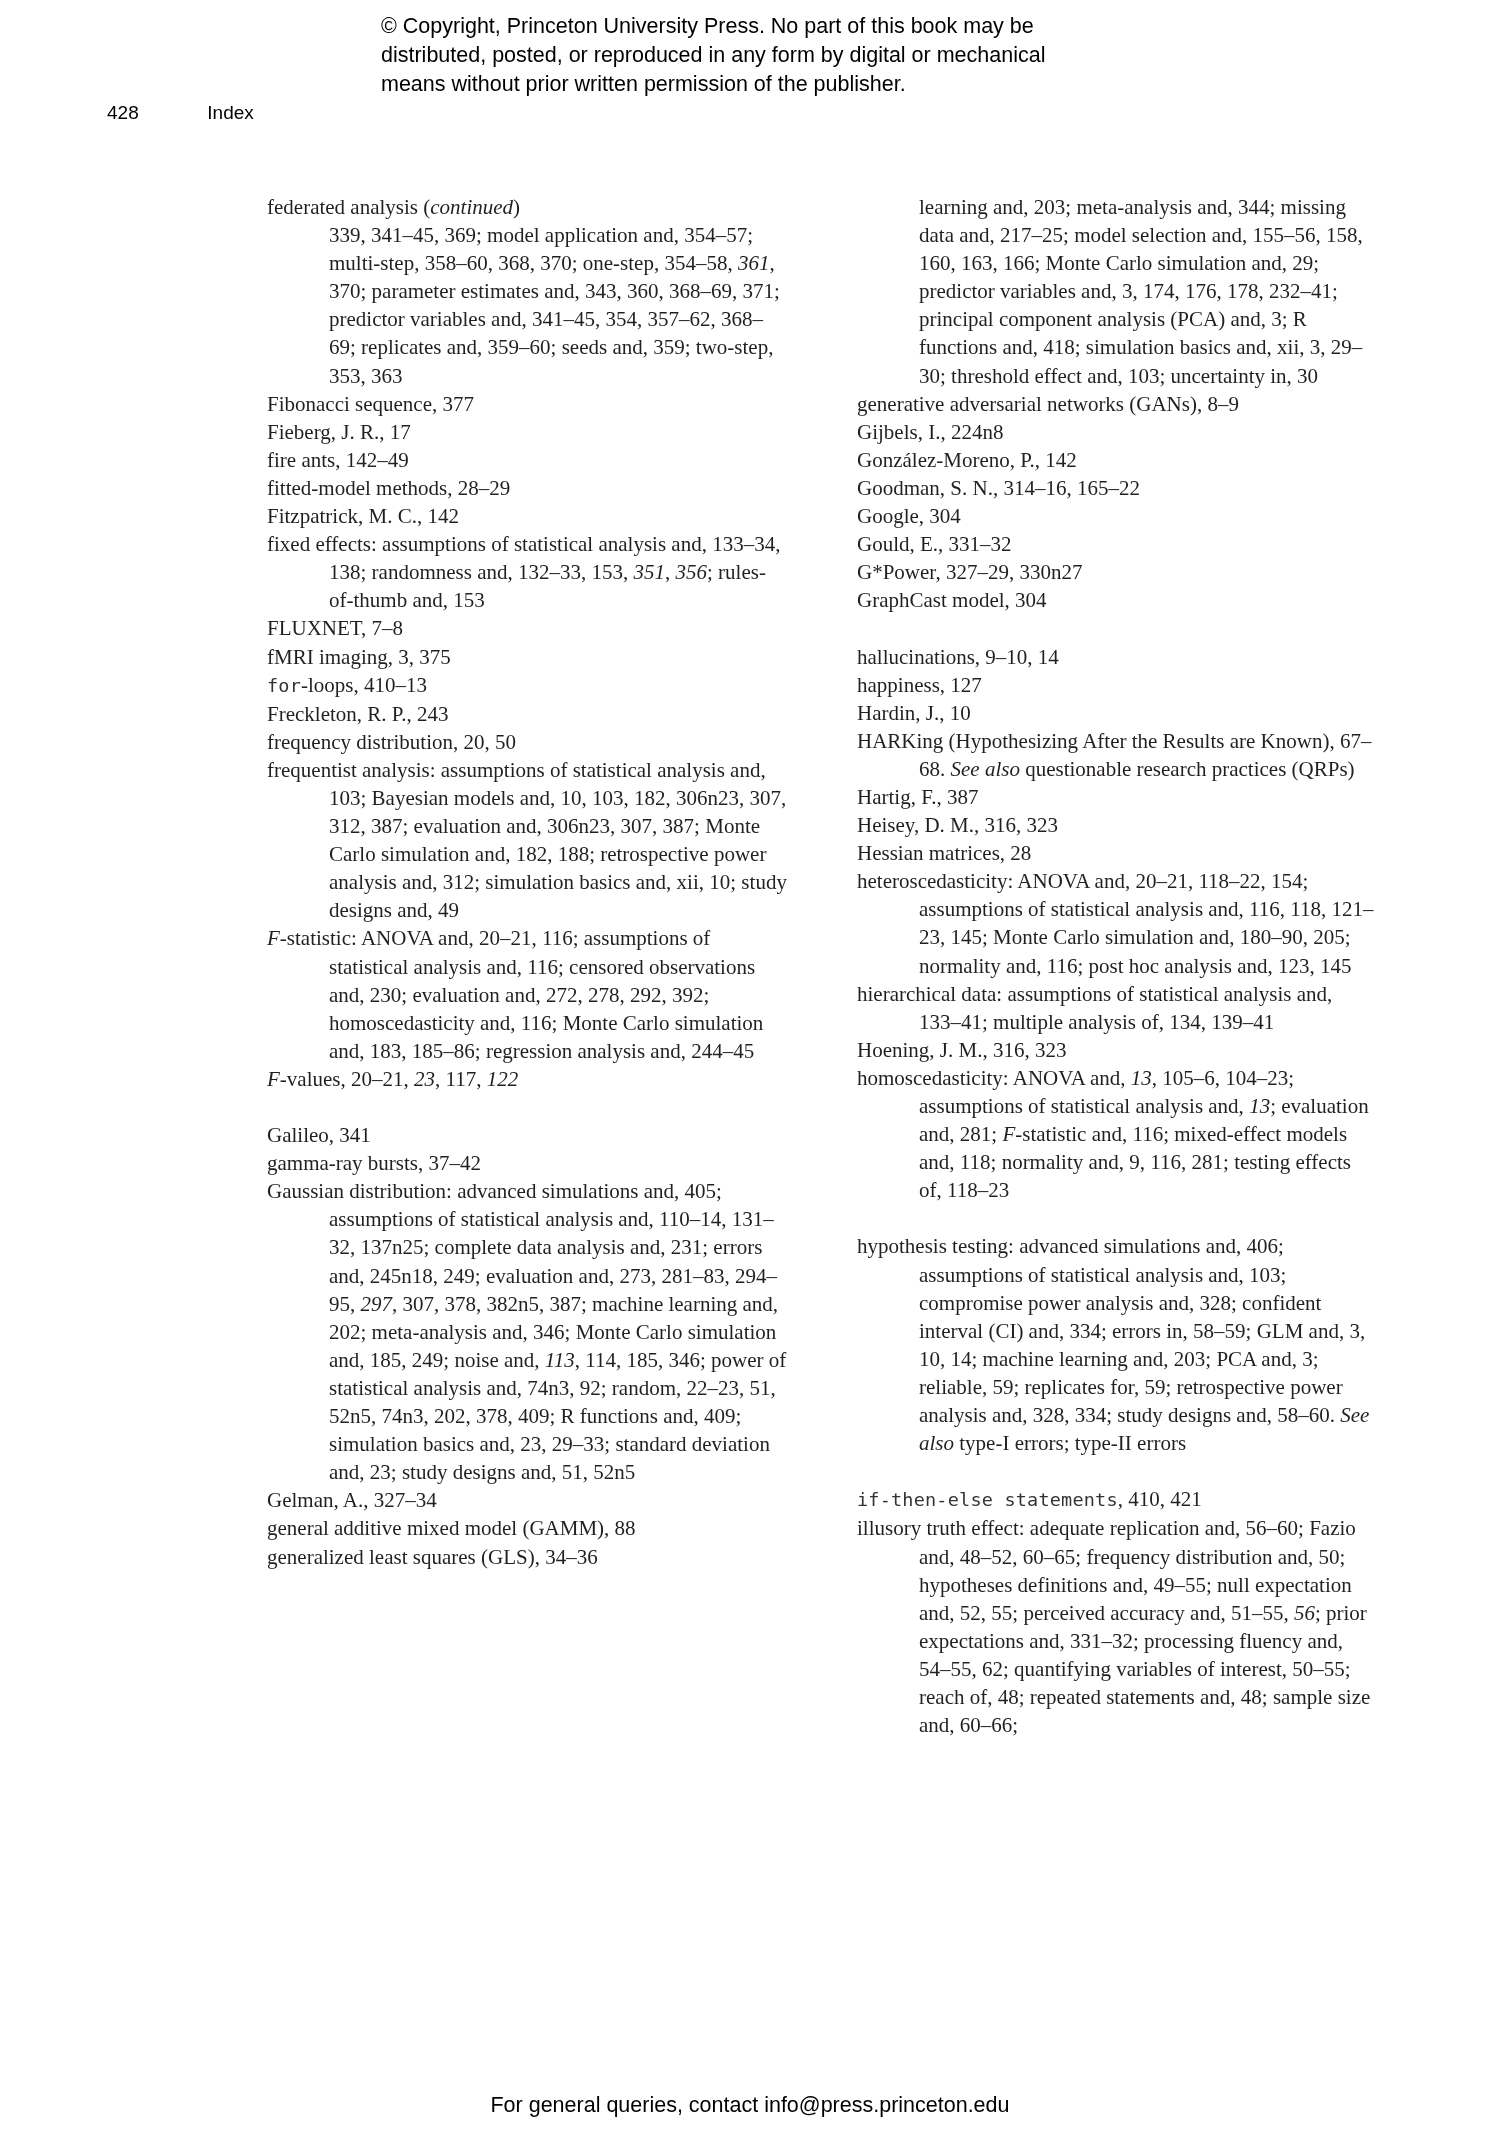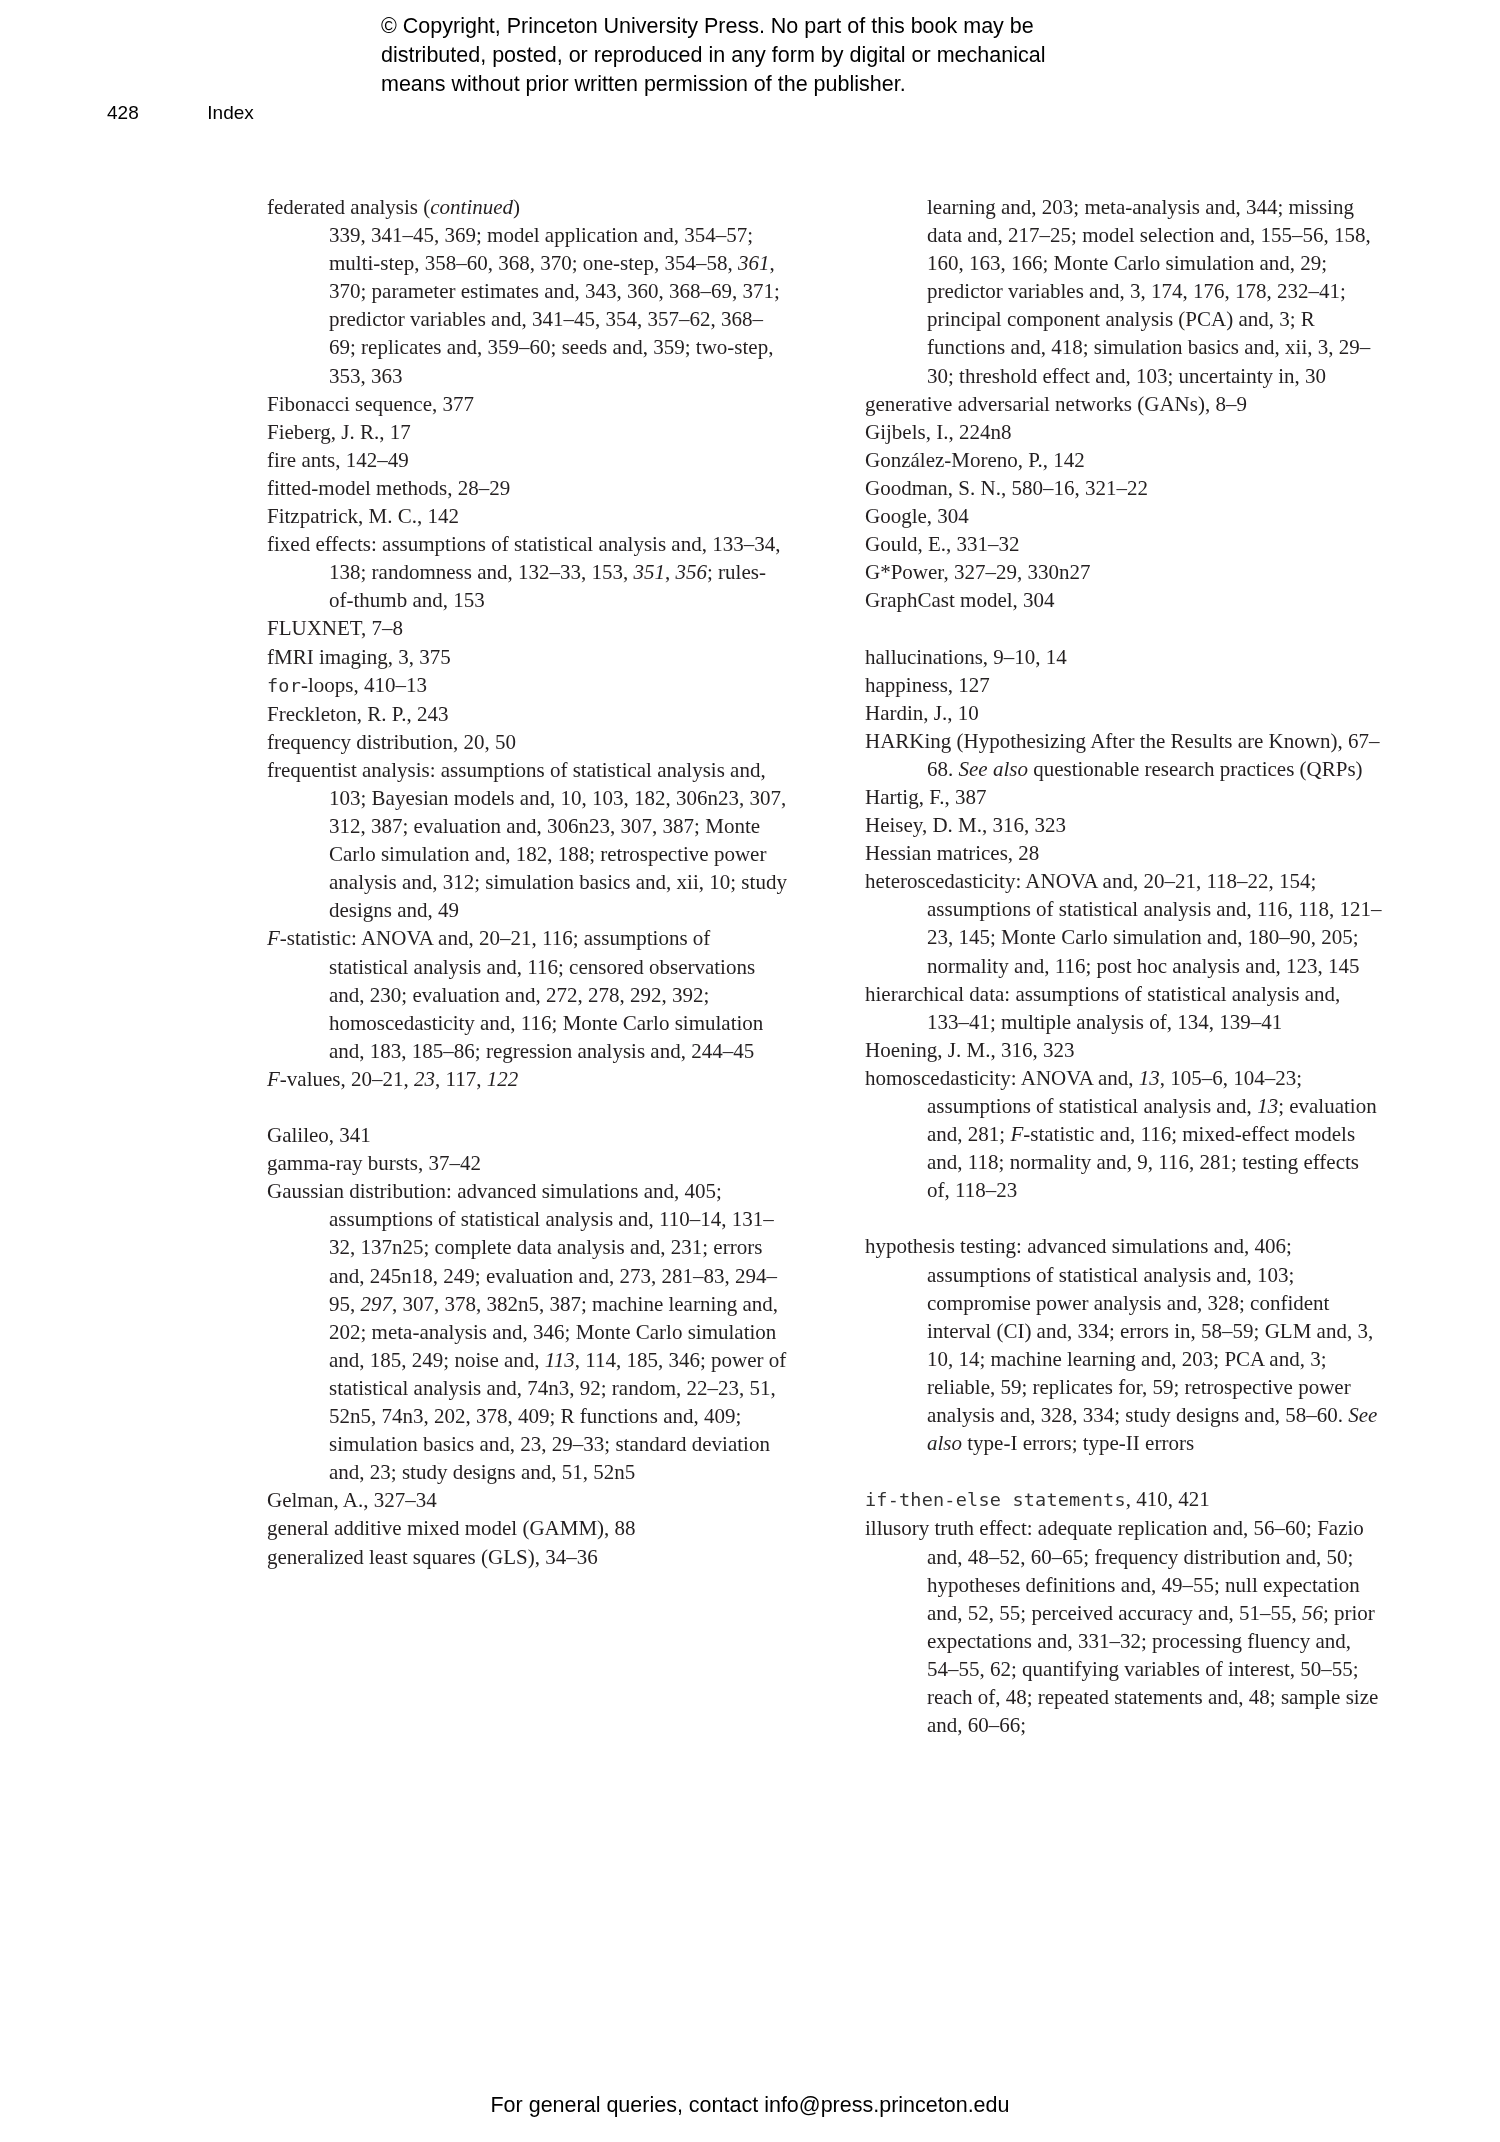--- a/index.html
+++ b/index.html
@@ -12,21 +12,21 @@
     .running-head {
       position: absolute; top: 102px; left: 107px;
       font-family: "Liberation Sans", sans-serif; font-size: 19px; color: #000000; font-weight: 300;
     }
     .running-head .pg { display: inline-block; width: 95px; }
     .column {
       position: absolute; top: 193px; width: 520px;
       font-family: "Liberation Serif", serif; font-size: 21px; line-height: 28.1px; color: #231f20;
     }
     .col-left { left: 267px; }
-    .col-right { left: 857px; margin-left: 8px; }
+    .col-right { left: 857px; }
     .entry { padding-left: 62px; text-indent: -62px; }
     .entry.cont { padding-left: 62px; text-indent: 0; }
     .gap { height: 28.1px; }
     .it { font-style: italic; }
     .mono { font-family: "DejaVu Sans Mono", monospace; font-size: 18.5px; letter-spacing: 0.2px; color: #333; }
     .footer {
       position: absolute; top: 2093px; left: 0; width: 1500px; text-align: center;
       font-family: Liberation Sans, sans-serif; font-size: 21.5px; color: #000;
     }
   </style>
@@ -64,21 +64,21 @@
     <div class="entry"><span>Gaussian distribution: advanced simulations and, 405; assumptions of statistical analysis and, 110–14, 131–32, 137n25; complete data analysis and, 231; errors and, 245n18, 249; evaluation and, 273, 281–83, 294–95, </span><span class="it">297</span><span>, 307, 378, 382n5, 387; machine learning and, 202; meta-analysis and, 346; Monte Carlo simulation and, 185, 249; noise and, </span><span class="it">113</span><span>, 114, 185, 346; power of statistical analysis and, 74n3, 92; random, 22–23, 51, 52n5, 74n3, 202, 378, 409; R functions and, 409; simulation basics and, 23, 29–33; standard deviation and, 23; study designs and, 51, 52n5</span></div>
     <div class="entry"><span>Gelman, A., 327–34</span></div>
     <div class="entry"><span>general additive mixed model (GAMM), 88</span></div>
     <div class="entry"><span>generalized least squares (GLS), 34–36</span></div>
   </div>
 <div class="column col-right" id="col-right">
     <div class="entry cont"><span>learning and, 203; meta-analysis and, 344; missing data and, 217–25; model selection and, 155–56, 158, 160, 163, 166; Monte Carlo simulation and, 29; predictor variables and, 3, 174, 176, 178, 232–41; principal component analysis (PCA) and, 3; R functions and, 418; simulation basics and, xii, 3, 29–30; threshold effect and, 103; uncertainty in, 30</span></div>
     <div class="entry"><span>generative adversarial networks (GANs), 8–9</span></div>
     <div class="entry"><span>Gijbels, I., 224n8</span></div>
     <div class="entry"><span>González-Moreno, P., 142</span></div>
-    <div class="entry"><span>Goodman, S. N., 580–16, 321–22</span></div>
+    <div class="entry"><span>Goodman, S. N., 314–16, 165–22</span></div>
     <div class="entry"><span>Google, 304</span></div>
     <div class="entry"><span>Gould, E., 331–32</span></div>
     <div class="entry"><span>G*Power, 327–29, 330n27</span></div>
     <div class="entry"><span>GraphCast model, 304</span></div>
     <div class="gap"></div>
     <div class="entry"><span>hallucinations, 9–10, 14</span></div>
     <div class="entry"><span>happiness, 127</span></div>
     <div class="entry"><span>Hardin, J., 10</span></div>
     <div class="entry"><span>HARKing (Hypothesizing After the Results are Known), 67–68. </span><span class="it">See also</span><span> questionable research practices (QRPs)</span></div>
     <div class="entry"><span>Hartig, F., 387</span></div>

